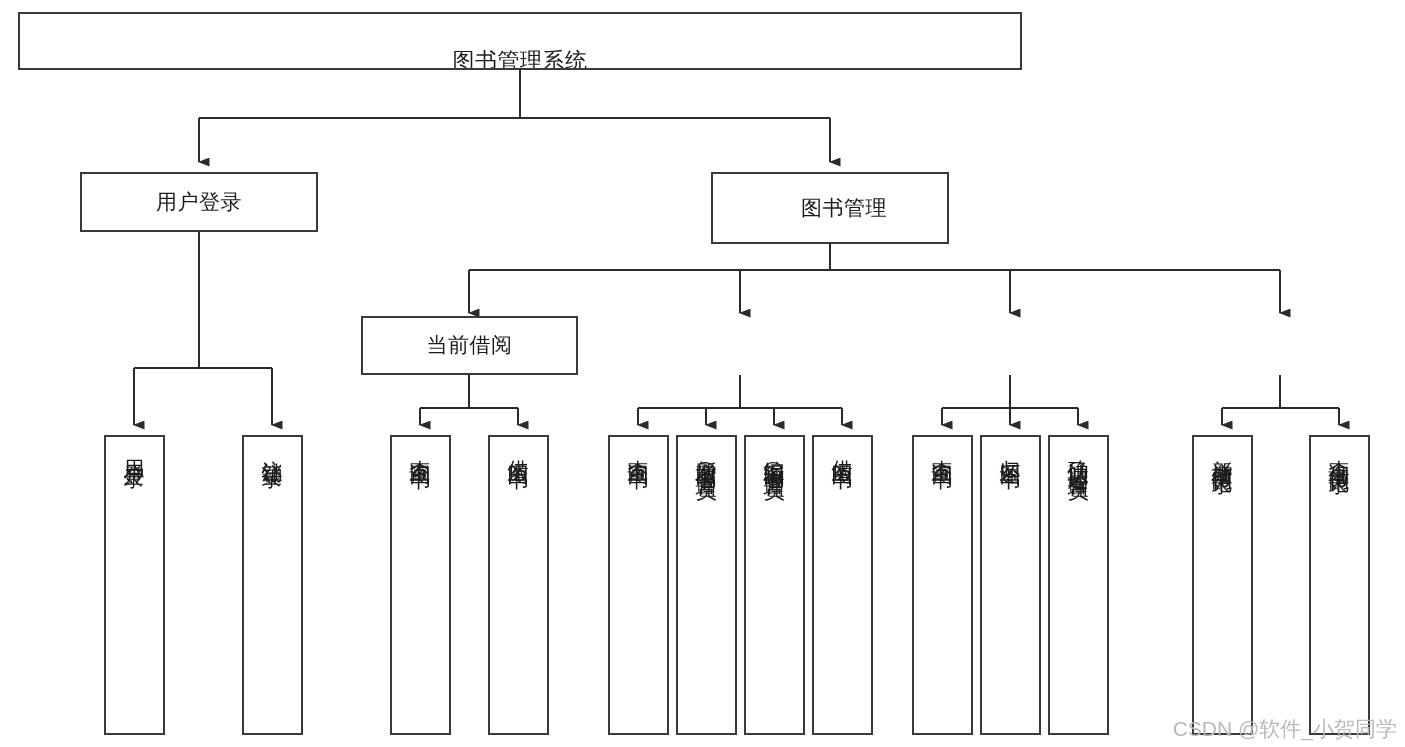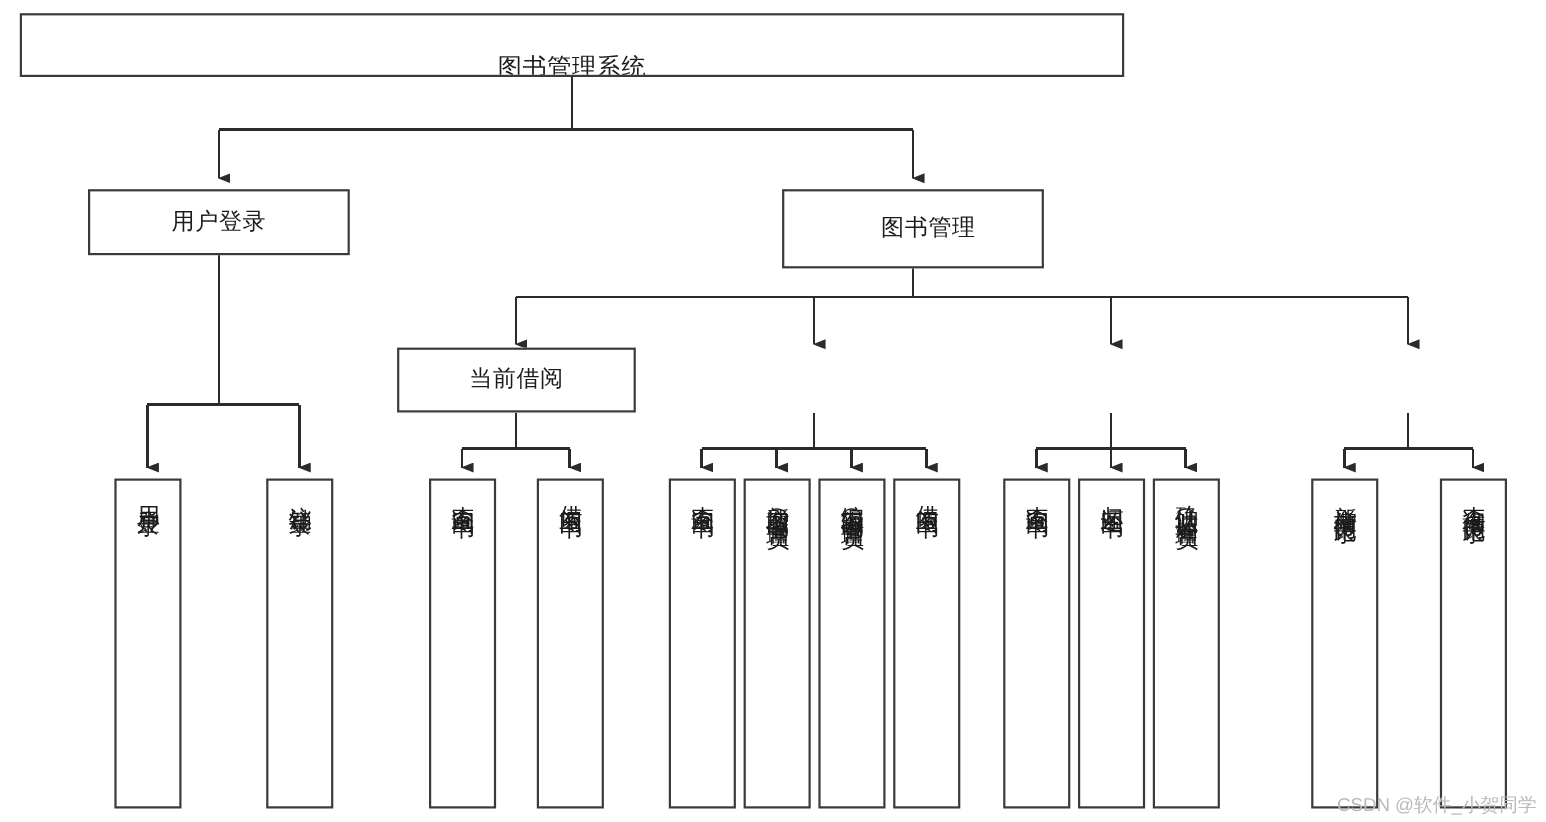--- a/index.html
+++ b/index.html
@@ -65,21 +65,21 @@
     text-orientation: upright;
     letter-spacing: 3px;
     white-space: nowrap;
     line-height: 1;
     display: block;
   }
   .watermark {
     position: absolute;
     right: 8px;
     bottom: 4px;
-    font-size: 17px;
+    font-size: 21px;
     color: #b9b9b9;
     font-family: "Liberation Sans", "DejaVu Sans", sans-serif;
     white-space: nowrap;
     user-select: none;
   }
 </style>
 </head>
 <body>
 
 <div id="diagram-root">

